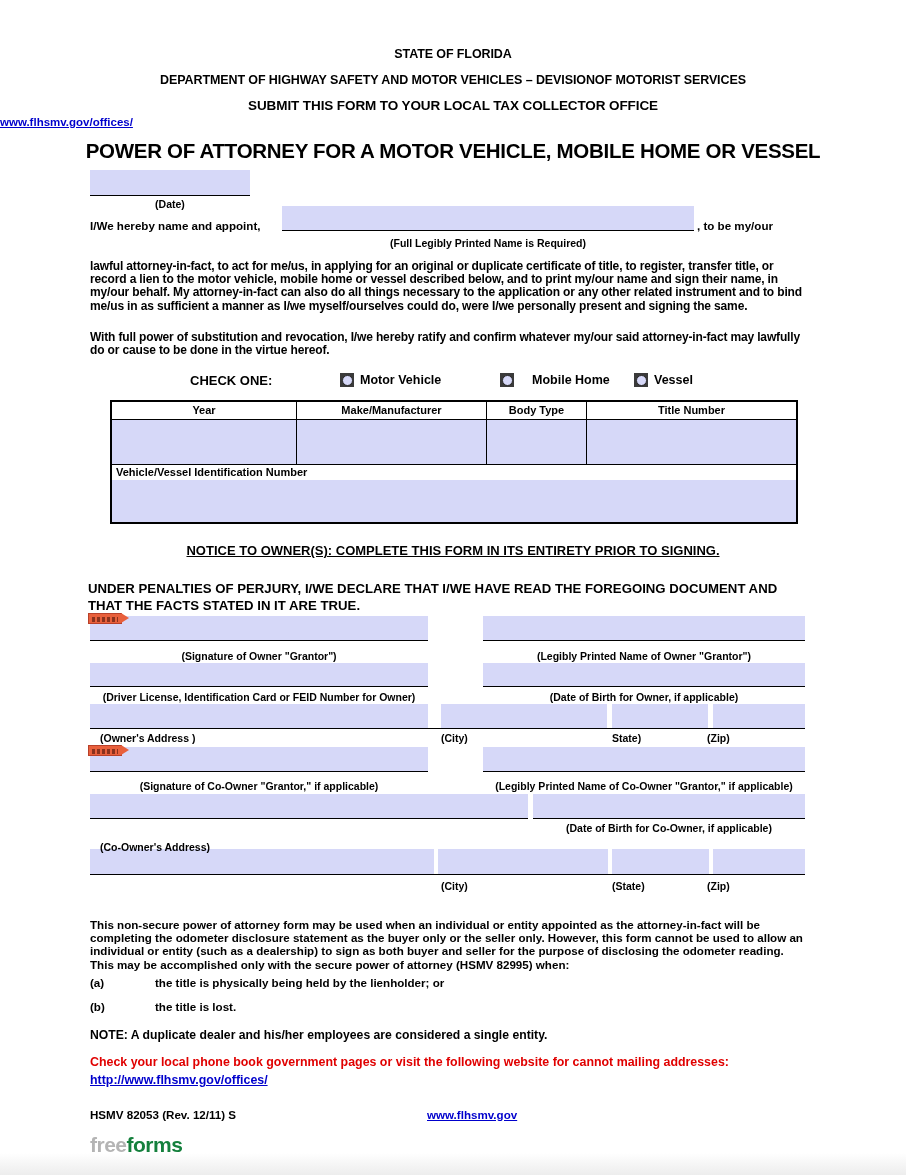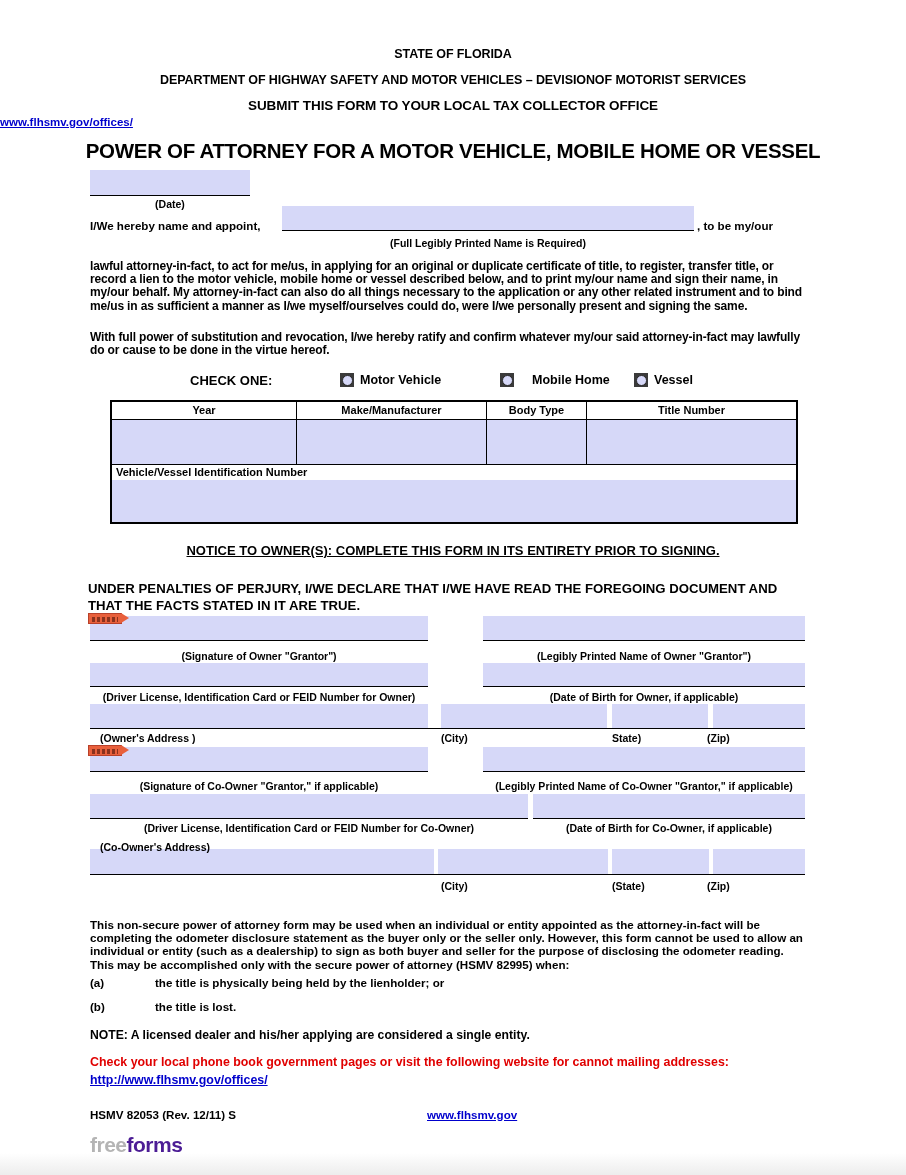--- a/index.html
+++ b/index.html
@@ -201,21 +201,21 @@
 
   .logo {
     position: absolute;
     left: 90px;
     top: 1133px;
     font-size: 21px;
     font-weight: bold;
     letter-spacing: -0.5px;
   }
   .logo .a { color: #b4b4b4; }
-  .logo .b { color: #4c1d95; }
+  .logo .b { color: #15803d; }
 </style>
 </head>
 <body>
 
 <div class="page">
 
   <div class="hdr hdr-dept">DEPARTMENT OF HIGHWAY SAFETY AND MOTOR VEHICLES – DEVISIONOF MOTORIST SERVICES</div>
   <div class="hdr hdr-state">STATE OF FLORIDA</div>
   <div class="hdr hdr-submit">SUBMIT THIS FORM TO YOUR LOCAL TAX COLLECTOR OFFICE</div>
   <div class="hdr-link">
@@ -304,21 +304,20 @@
       <i></i>
     </div>
   <div class="cap-c" style="left:90px; top:780px; width:338px;">(Signature of Co-Owner "Grantor," if applicable)</div>
 
   <div class="fld" style="left:483px; top:747px; width:322px; height:24px;"></div>
   <div class="ruled" style="left:483px; top:747px; width:322px; height:24px;"></div>
   <div class="cap-c" style="left:470px; top:780px; width:348px;">(Legibly Printed Name of Co-Owner "Grantor," if applicable)</div>
 
   <div class="fld" style="left:90px; top:794px; width:438px; height:24px;"></div>
   <div class="ruled" style="left:90px; top:794px; width:438px; height:24px;"></div>
-  <div class="cap-c" style="left:90px; top:822px; width:438px;">(Driver License, Identification Card or FEID Number for Co-Owner)</div>
 
   <div class="fld" style="left:533px; top:794px; width:272px; height:24px;"></div>
   <div class="ruled" style="left:533px; top:794px; width:272px; height:24px;"></div>
   <div class="cap-c" style="left:533px; top:822px; width:272px;">(Date of Birth for Co-Owner, if applicable)</div>
 
   <div class="fld" style="left:90px; top:849px; width:344px; height:25px;"></div>
   <div class="fld" style="left:438px; top:849px; width:170px; height:25px;"></div>
   <div class="fld" style="left:612px; top:849px; width:97px; height:25px;"></div>
   <div class="fld" style="left:713px; top:849px; width:92px; height:25px;"></div>
   <div class="ruled" style="left:90px; top:849px; width:715px; height:25px;"></div>
@@ -328,21 +327,21 @@
   <div class="cap" style="left:707px; top:880px;">(Zip)</div>
 
   <div class="foot-note" style="left:90px; top:918px; width:715px;">This non-secure power of attorney form may be used when an individual or entity appointed as the attorney-in-fact will be completing the odometer disclosure statement as the buyer only or the seller only.  However, this form cannot be used to allow an individual or entity (such as a dealership) to sign as both buyer and seller for the purpose of disclosing the odometer reading.  This may be accomplished only with the secure power of attorney (HSMV 82995) when:</div>
 
   <div class="foot-note" style="left:90px; top:976px;">(a)</div>
   <div class="foot-note" style="left:155px; top:976px;">the title is physically being held by the lienholder; or</div>
 
   <div class="foot-note" style="left:90px; top:1000px;">(b)</div>
   <div class="foot-note" style="left:155px; top:1000px;">the title is lost.</div>
 
-  <div class="foot-note" style="left:90px; top:1029px; font-size:12.2px;">NOTE:  A licensed dealer and his/her applying are considered a single entity.</div>
+  <div class="foot-note" style="left:90px; top:1029px; font-size:12.2px;">NOTE:  A duplicate dealer and his/her employees are considered a single entity.</div>
 
   <div class="foot-note red" style="left:90px; top:1056px; width:730px; font-size:12.4px;">Check your local phone book government pages or visit the following website for cannot mailing addresses:</div>
   <div style="position:absolute; left:90px; top:1073px; font-size:12.4px; font-weight:bold;">
     <a class="link" href="#">http://www.flhsmv.gov/offices/</a>
   </div>
 
   <div class="foot-note" style="left:90px; top:1108px;">HSMV 82053 (Rev. 12/11) S</div>
   <div style="position:absolute; left:427px; top:1108px; font-size:11.6px; font-weight:bold;">
     <a class="link" href="#">www.flhsmv.gov</a>
   </div>

